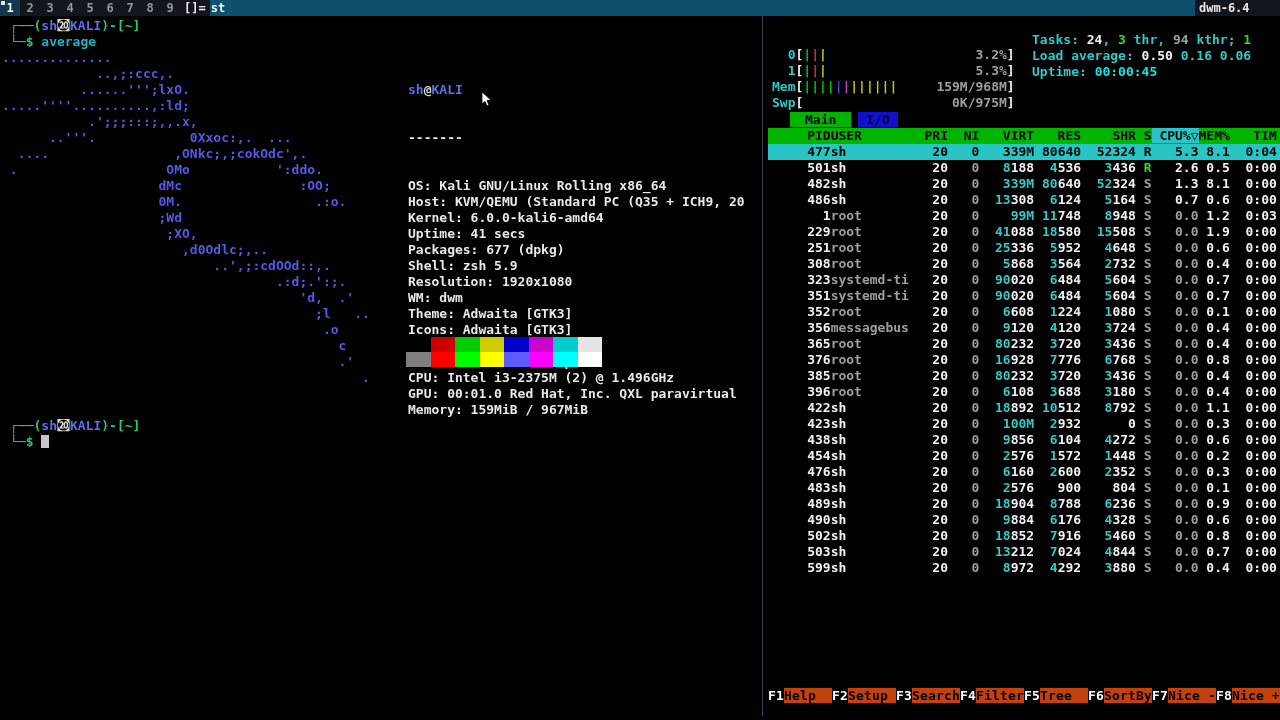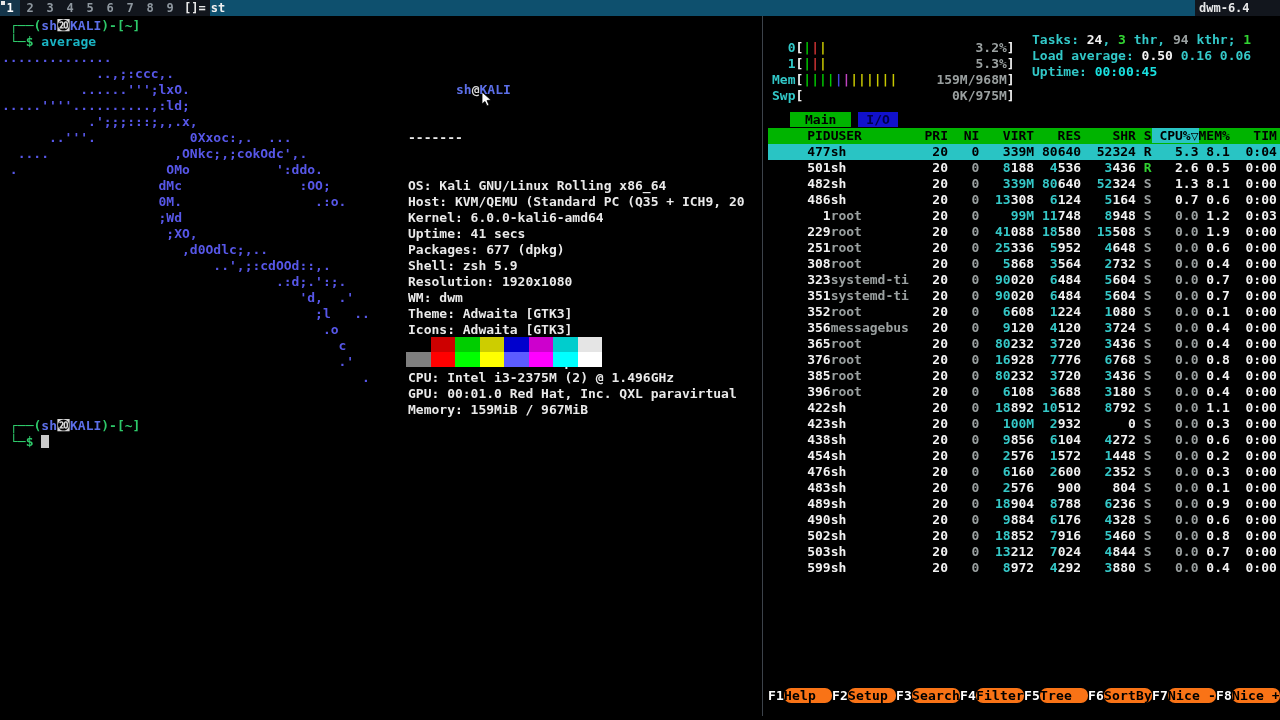--- a/index.html
+++ b/index.html
@@ -20,31 +20,31 @@
   .term { position:absolute; left:0; top:16px; width:763px; height:700px; background:#000;
           border-right:1px solid #3c424a; font-size:13px; line-height:16px; color:#d8d8d8; }
   .abs { position:absolute; white-space:pre; }
   .pgreen { color:#2ec96a; }
   .pblue  { color:#5c6fe8; }
   .pwhite { color:#d8d8d8; }
   .pcmd   { color:#1ab4c4; }
   pre.art { position:absolute; left:2px; top:34px; color:#5757e8; font:inherit; white-space:pre; }
   .nf { position:absolute; left:408px; top:34px; white-space:pre; }
   .nf-line { height:16px; color:#e9e9e9; white-space:pre; }
-  .nf-title { height:16px; white-space:pre;margin-left:48px; }
+  .nf-title { height:16px; white-space:pre; }
   .nf-ul { color:#e9e9e9; height:16px; }
   .palette { position:absolute; left:406px; top:321px; }
   .prow-pal { height:15px; font-size:0; white-space:nowrap; }
   .pal { display:inline-block; width:24.5px; height:15px; }
   .cursor { display:inline-block; width:8px; height:13px; background:#c8c8c8; vertical-align:-2px; }
 
   
   .htop { position:absolute; left:768px; top:16px; width:512px; height:688px; background:#000;
           font-size:13px; line-height:16px; color:#dcdcdc; overflow:hidden; }
-  .meters { position:absolute; left:4px; top:24px; }
+  .meters { position:absolute; left:4px; top:31px; }
   .mline { height:16px; white-space:pre; }
   .summary { position:absolute; left:264px; top:16px; }
   .sline { height:16px; white-space:pre; }
   .cy { color:#32c8c8; }
   .cyb { color:#19e0e0; }
   .w  { color:#f2f2f2; }
   .g  { color:#9aa0a0; }
   .c  { color:#35c8c8; }
   .gr { color:#32d432; }
   .bg { color:#00c800; } .br { color:#d03434; } .by { color:#c8c800; }
@@ -55,21 +55,21 @@
   .phead { position:absolute; left:0; top:112px; width:512px; height:16px; background:#00b400;
            color:#000; white-space:pre; overflow:hidden; }
   .phead .hl { background:#29c4c4; }
   .rows { position:absolute; left:0; top:128px; width:512px; }
   .prow { height:16px; white-space:pre; overflow:hidden; }
   .prow.sel { background:#29c4c4; }
   .prow.sel span { color:#000 !important; }
   .fbar { position:absolute; left:0; top:672px; width:512px; height:16px; white-space:pre;
           overflow:hidden; letter-spacing:0.17px; }
   .fk { color:#ffffff; }
-  .fl { background:#f97316; color:#000;border-radius:7px; }
+  .fl { background:#c2410c; color:#000; }
 
   .mouse { position:absolute; left:482px; top:92px; width:10px; height:15px; }
 </style>
 </head>
 <body>
 
 <div class="bar">
   <span id="tags" style="display: flex;">
       <span class="tag sel">1</span>
       <span class="tag">2</span>

